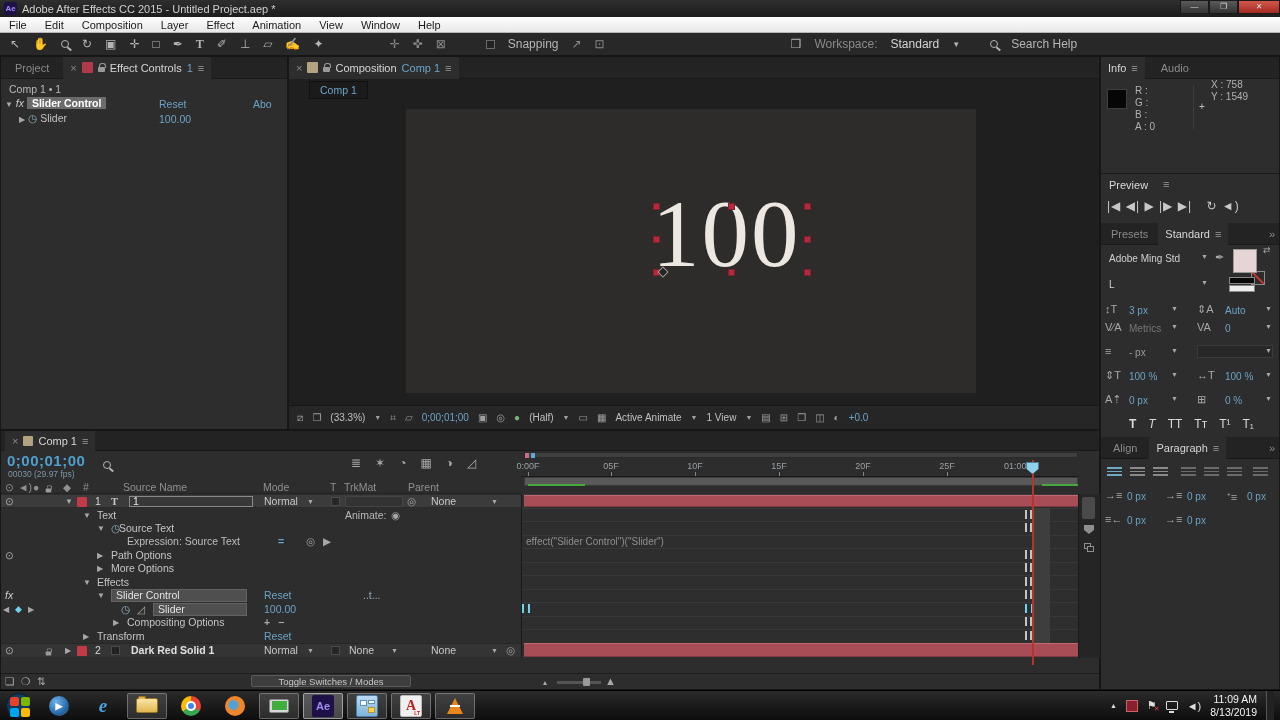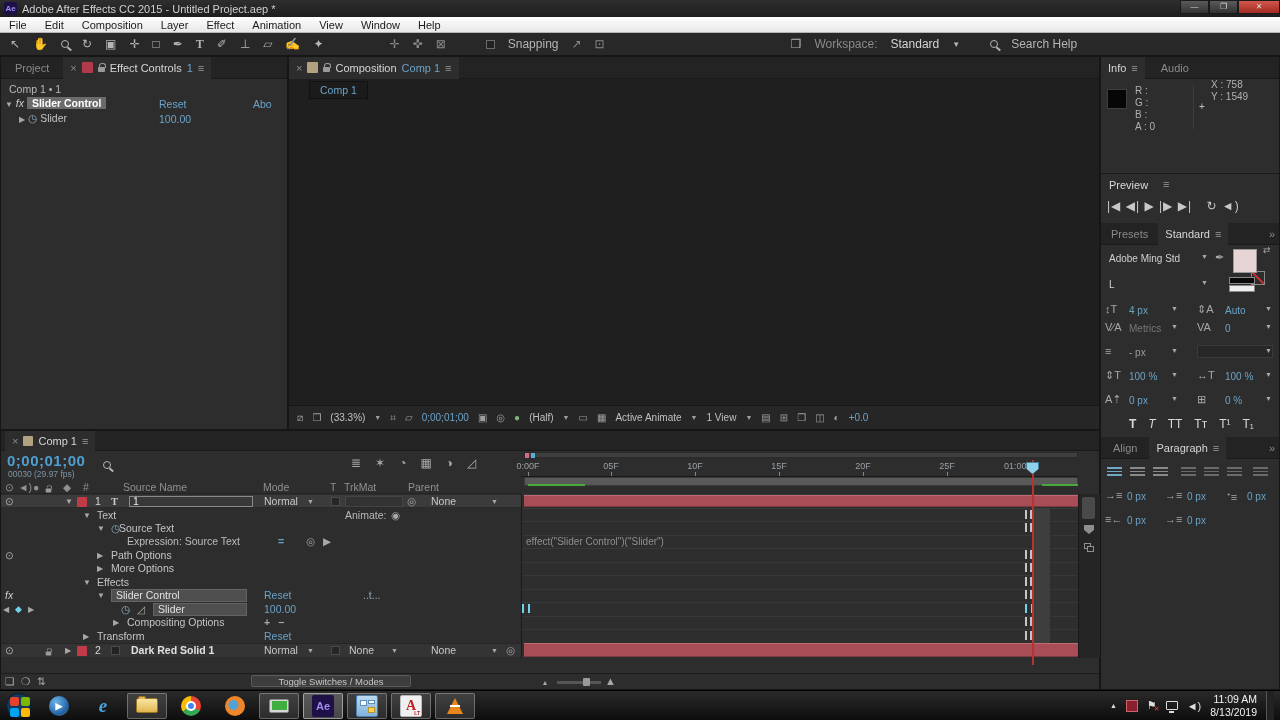--- a/index.html
+++ b/index.html
@@ -161,20 +161,32 @@
         <span class="dim">×</span>
         <span class="chip" style="background:#b3a27f"></span>
         <span class="lk"></span>
         <span>Composition</span>
         <span class="blue">Comp 1</span>
         <span class="ham">≡</span>
       </div>
     </div>
     <div class="ab blue" style="left:20px;top:24px;height:18px;background:#1b1b1b;border:1px solid #111;padding:2px 10px;font-size:10.5px">Comp 1</div>
 
+    <div class="canvas" style="left:117px;top:52px;width:570px;height:284px">
+      <div class="big100" style="left:246px;top:78px">100</div>
+      <span class="hdl" style="left:247px;top:94px"></span>
+      <span class="hdl" style="left:322px;top:94px"></span>
+      <span class="hdl" style="left:398px;top:94px"></span>
+      <span class="hdl" style="left:247px;top:127px"></span>
+      <span class="hdl" style="left:398px;top:127px"></span>
+      <span class="hdl" style="left:247px;top:160px"></span>
+      <span class="hdl" style="left:322px;top:160px"></span>
+      <span class="hdl" style="left:398px;top:160px"></span>
+      <span class="anchor" style="left:253px;top:159px"></span>
+    </div>
 
     <div class="statusbar">
       <span>⧄</span>
       <span>❒</span>
       <span style="color:#c0c0c0">(33.3%)</span>
       <span style="font-size:7px">▼</span>
       <span>⌗</span>
       <span>▱</span>
       <span class="blue">0;00;01;00</span>
       <span>▣</span>
@@ -246,21 +258,21 @@
     <span class="ab ic" style="left:114px;top:194px">✒</span>
     <div class="ab" style="left:150px;top:214px;width:14px;height:14px;background:#2d2d2d;border:1px solid #8a8a8a;background-image:linear-gradient(45deg,transparent 42%,#c03030 42%,#c03030 58%,transparent 58%)"></div>
     <div class="ab" style="left:132px;top:192px;width:24px;height:24px;background:#e7d5d6;border:1px solid #999"></div>
     <span class="ab ic" style="left:162px;top:188px;font-size:9px">⇄</span>
     <div class="rrow" style="left:8px;top:222px;color:#d0d0d0">L</div>
     <span class="ab ic" style="left:100px;top:222px;font-size:7px">▼</span>
     <div class="ab" style="left:128px;top:220px;width:26px;height:7px;background:#0a0a0a;border:1px solid #888"></div>
     <div class="ab" style="left:128px;top:228px;width:26px;height:7px;background:#eee;border:1px solid #888"></div>
 
     <span class="ab ic" style="left:4px;top:246px">↕T</span>
-    <span class="ab blue rrow" style="left:28px;top:248px">4 px</span>
+    <span class="ab blue rrow" style="left:28px;top:248px">3 px</span>
     <span class="ab ic" style="left:70px;top:248px;font-size:7px">▼</span>
     <span class="ab ic" style="left:96px;top:246px">⇕A</span>
     <span class="ab blue rrow" style="left:124px;top:248px">Auto</span>
     <span class="ab ic" style="left:164px;top:248px;font-size:7px">▼</span>
 
     <span class="ab ic" style="left:4px;top:264px">V∕A</span>
     <span class="ab rrow" style="left:28px;top:266px;color:#777">Metrics</span>
     <span class="ab ic" style="left:70px;top:266px;font-size:7px">▼</span>
     <span class="ab ic" style="left:96px;top:264px">VA</span>
     <span class="ab blue rrow" style="left:124px;top:266px">0</span>

